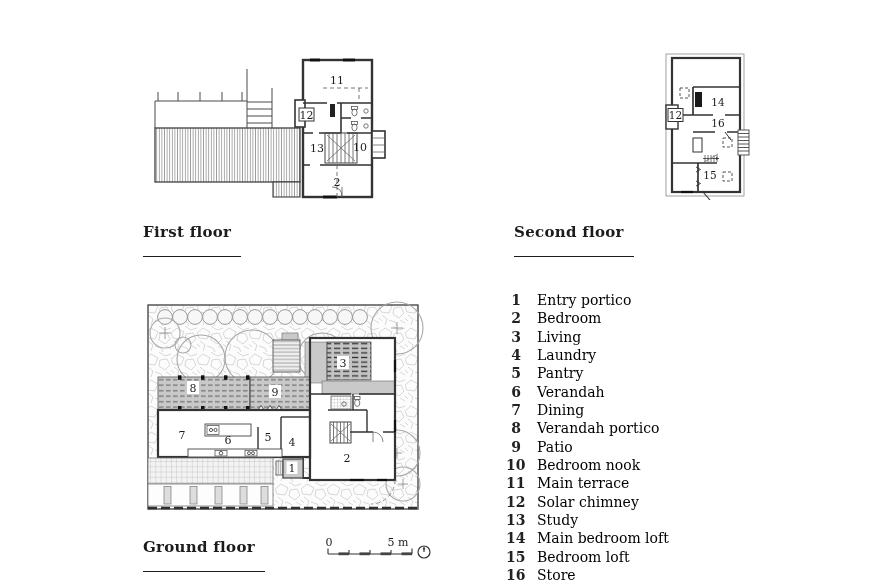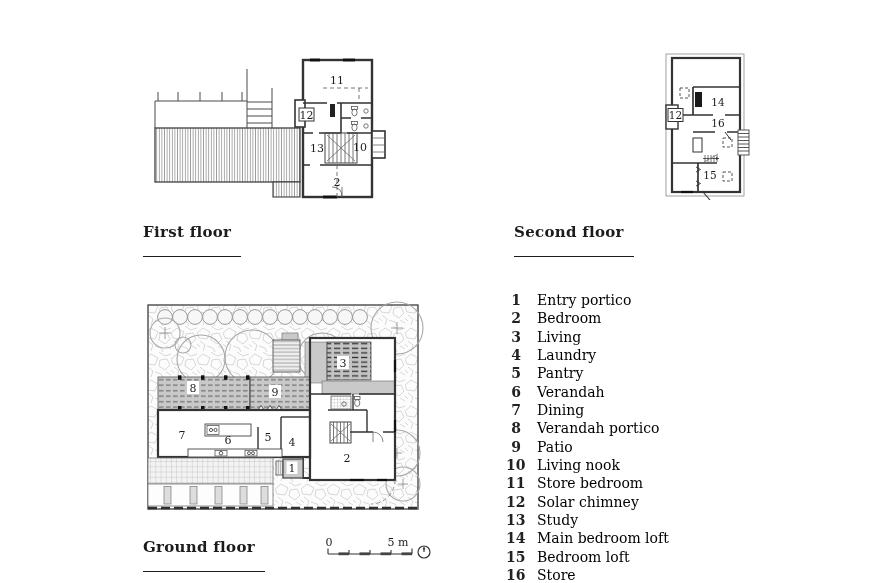--- a/index.html
+++ b/index.html
@@ -383,25 +383,25 @@
     <div class="lrow">
         <span class="lnum">8</span>
         <span class="llabel">Verandah portico</span>
       </div>
     <div class="lrow">
         <span class="lnum">9</span>
         <span class="llabel">Patio</span>
       </div>
     <div class="lrow">
         <span class="lnum">10</span>
-        <span class="llabel">Living nook</span>
+        <span class="llabel">Bedroom nook</span>
       </div>
     <div class="lrow">
         <span class="lnum">11</span>
-        <span class="llabel">Store bedroom</span>
+        <span class="llabel">Main terrace</span>
       </div>
     <div class="lrow">
         <span class="lnum">12</span>
         <span class="llabel">Solar chimney</span>
       </div>
     <div class="lrow">
         <span class="lnum">13</span>
         <span class="llabel">Study</span>
       </div>
     <div class="lrow">

